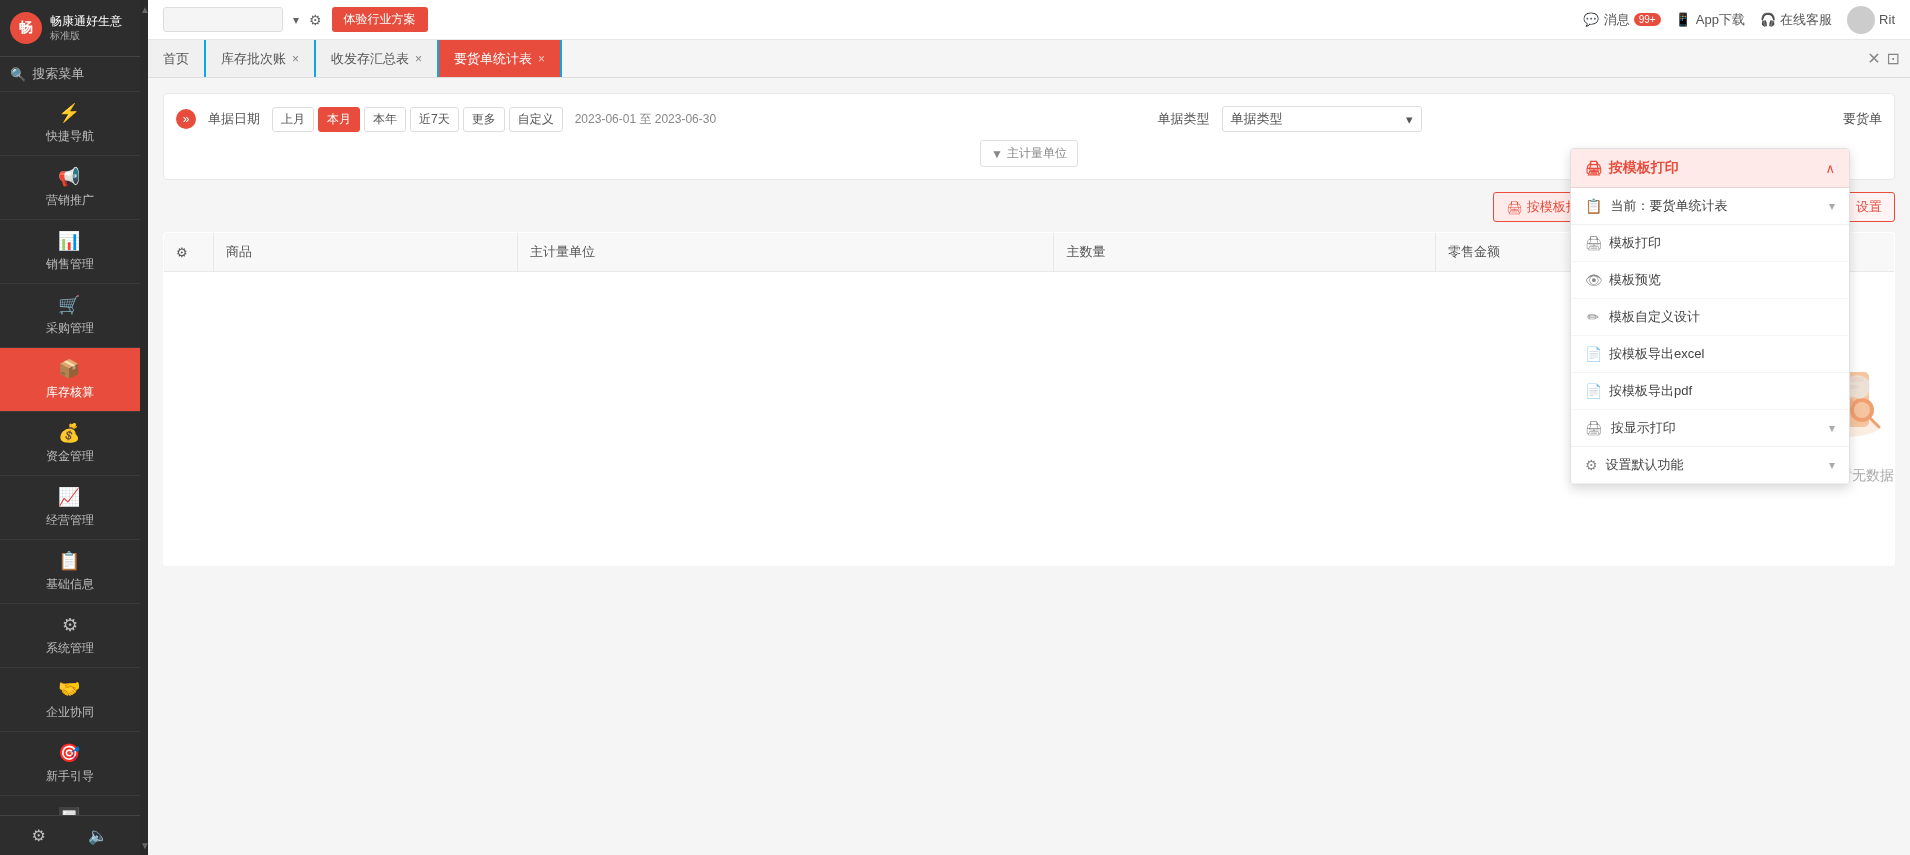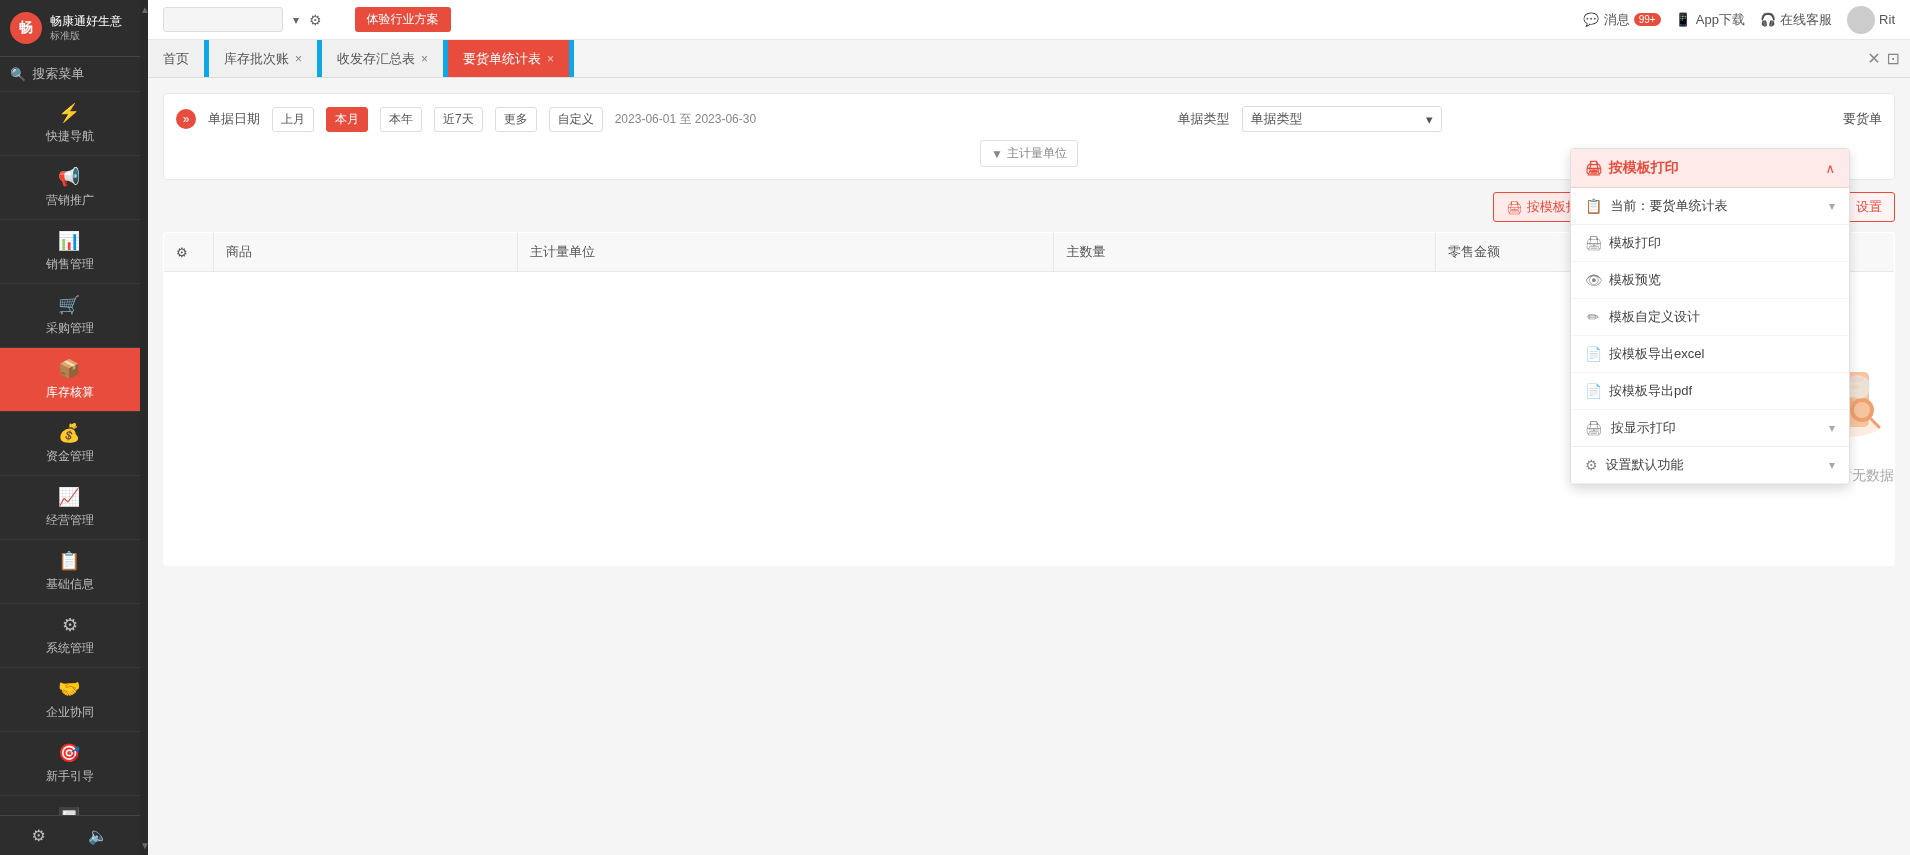--- a/index.html
+++ b/index.html
@@ -111,21 +111,20 @@
     .header-dropdown { color: #666; cursor: pointer; font-size: 12px; }
     .header-gear { color: #666; cursor: pointer; font-size: 14px; }
     .header-trial {
       background: #e74c3c;
       color: white;
       border: none;
       border-radius: 3px;
       padding: 4px 12px;
       cursor: pointer;
       font-size: 12px;
-      margin-left: 23px;
     }
     .header-right { display: flex; align-items: center; gap: 15px; }
     .header-right-item { display: flex; align-items: center; gap: 4px; color: #555; cursor: pointer; font-size: 13px; }
     .badge {
       background: #e74c3c;
       color: white;
       border-radius: 10px;
       font-size: 10px;
       padding: 1px 5px;
       min-width: 18px;
@@ -142,21 +141,21 @@
       align-items: stretch;
       flex-shrink: 0;
     }
     .tab {
       display: flex;
       align-items: center;
       padding: 0 15px;
       cursor: pointer;
       color: #555;
       font-size: 13px;
-      border-right: 5px solid #0ea5e9;
+      border-right: 2px solid #0ea5e9;
       background: #f0f0f0;
       gap: 6px;
       white-space: nowrap;
     }
     .tab.active { background: #e74c3c; color: white; justify-content: center; }
     .tab .close-btn { font-size: 12px; cursor: pointer; opacity: 0.7; }
     .tab.active .close-btn { color: white; }
     .tab-window-btns { margin-left: auto; display: flex; align-items: center; gap: 6px; padding: 0 10px; }
     .win-btn { cursor: pointer; color: #888; font-size: 16px; }
 
@@ -170,21 +169,21 @@
     .filter-bar {
       background: #fff;
       border: 1px solid #e8e8e8;
       border-radius: 4px;
       padding: 12px;
       margin-bottom: 12px;
     }
     .filter-row { display: flex; align-items: center; gap: 12px; flex-wrap: wrap; margin-bottom: 8px; }
     .filter-row:last-child { margin-bottom: 0; }
     .filter-label { color: #555; font-size: 13px; white-space: nowrap; }
-    .date-btns { display: flex; gap: 12px; align-items: center; }
+    .date-btns { display: flex; gap: 4px; align-items: center; }
     .date-btn {
       padding: 3px 8px;
       border: 1px solid #ddd;
       background: #fff;
       border-radius: 3px;
       cursor: pointer;
       font-size: 12px;
       color: #555;
     }
     .date-btn.active { background: #e74c3c; color: white; border-color: #e74c3c; text-align: right; }

